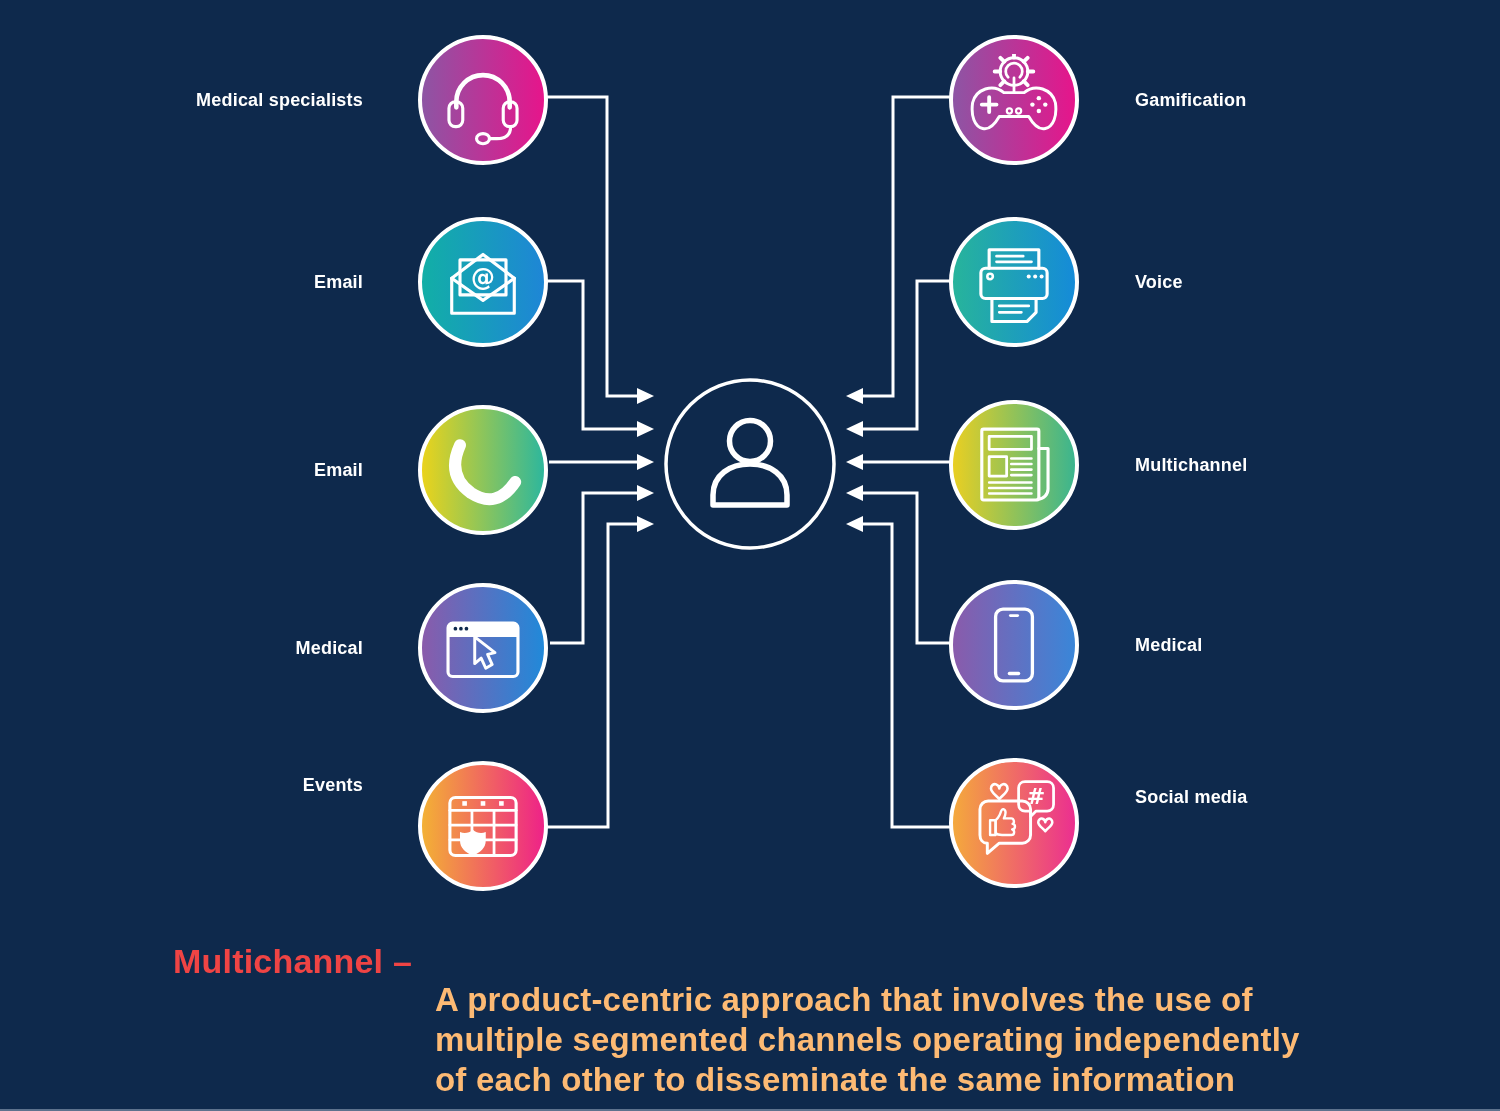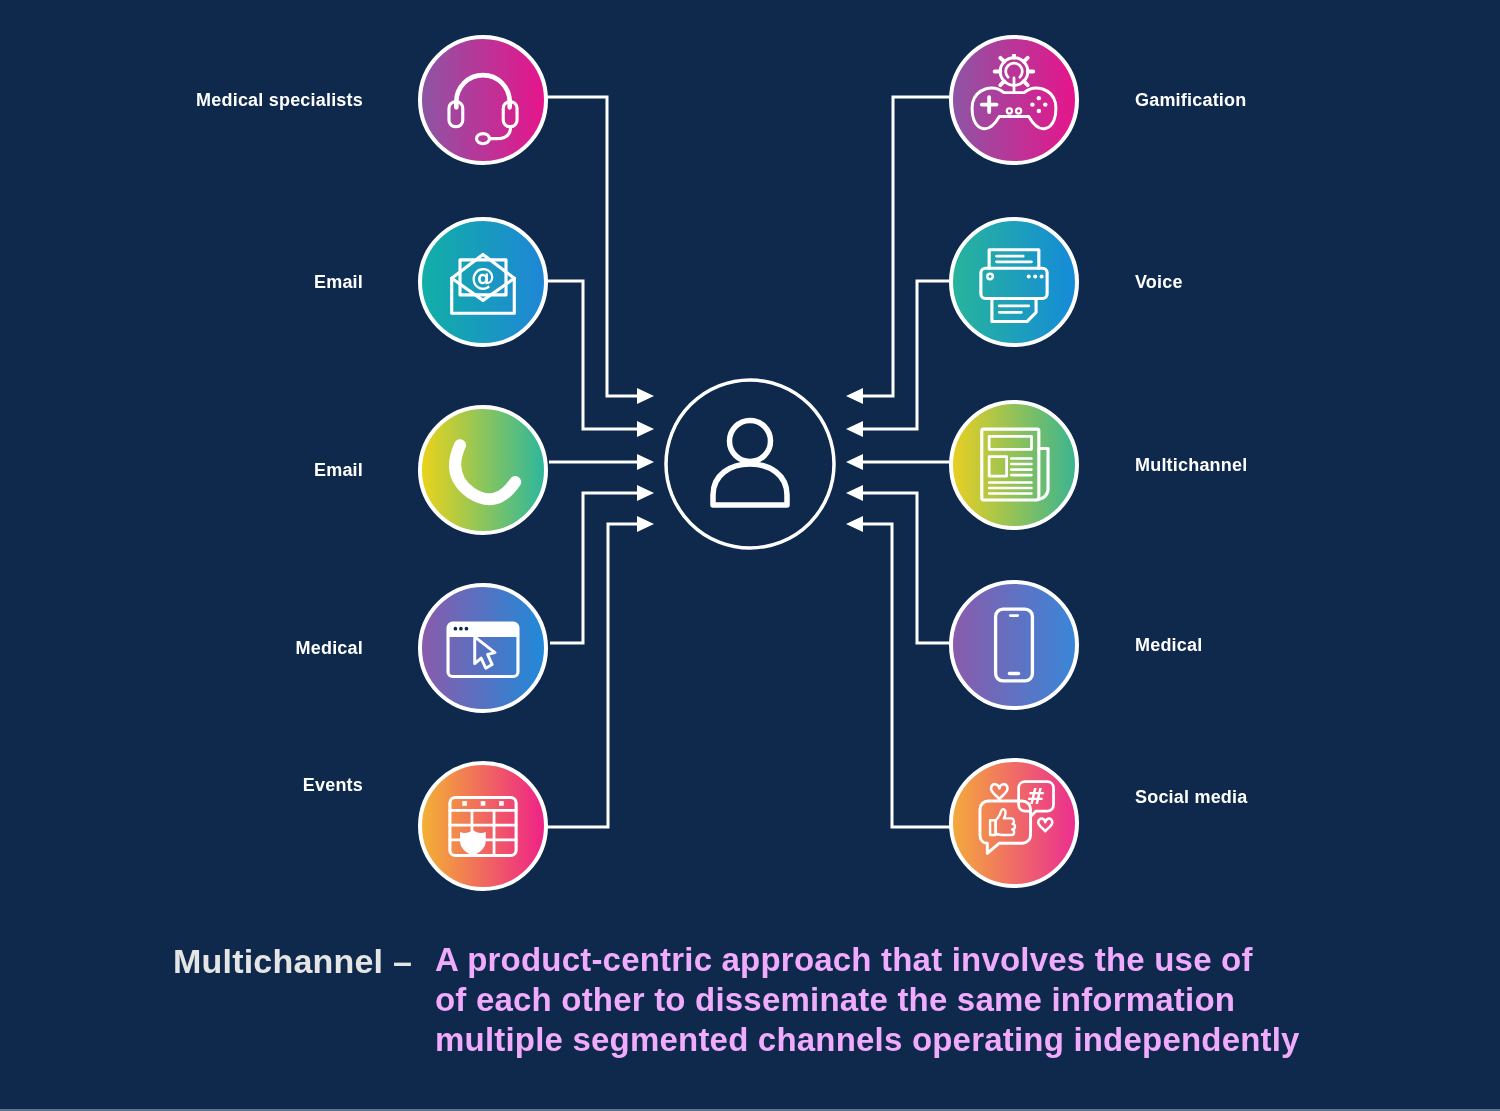--- a/index.html
+++ b/index.html
@@ -18,21 +18,21 @@
     position:absolute;color:#fff;font-weight:bold;font-size:18px;
     line-height:32px;letter-spacing:.2px;white-space:nowrap;
   }
   .chan-label.lft{right:1137px;text-align:right;}
   .chan-label.rgt{left:1135px;text-align:right;}
   .term{
     position:absolute;top:942px;right:1088px;font-size:34px;font-weight:bold;
     white-space:nowrap;letter-spacing:.2px;
   }
   .definition{
-    position:absolute;top:940px;left:435px;color:#f0abfc;font-size:33px;
+    position:absolute;top:980px;left:435px;color:#fdba74;font-size:33px;
     font-weight:bold;line-height:40px;letter-spacing:.2px;white-space:nowrap;
   }
   .bottom-line{
     position:absolute;left:0;bottom:0;width:100%;height:2px;
     background:rgba(158,174,195,.55);
   }
   svg{display:block;}
 </style>
 </head>
 <body>
@@ -206,21 +206,21 @@
         <path d="M -26,-3 H -20 V 13 H -26 Z" stroke-width="2.6"></path>
         <path d="M -20,11 C -18,13 -16,13 -13,13 H -3 C 1,13 1,8 -2,7 C 2,6.5 2,1.5 -1.5,1 C 1,0 0,-5 -3,-5 H -11 C -9,-9 -8,-14 -11.5,-15 C -14,-15.5 -14,-12 -15.5,-9 C -17,-6 -18.5,-4 -20,-3 Z" stroke-width="2.6"></path>
         <path d="M 12,-45 H 36 C 40,-45 43,-42 43,-38 V -20 C 43,-16 40,-13 36,-13 H 24 L 18,-7 V -13 H 12 C 8,-13 5,-16 5,-20 V -38 C 5,-42 8,-45 12,-45 Z" stroke-width="3"></path>
         <path transform="translate(-16,-33)" stroke-width="2.8" d="M 0,7 C -3,3 -9,0 -9,-4.5 C -9,-8 -6,-10 -3.5,-9 C -1.5,-8.2 0,-6.5 0,-4.5 C 0,-6.5 1.5,-8.2 3.5,-9 C 6,-10 9,-8 9,-4.5 C 9,0 3,3 0,7 Z"></path>
         <path transform="translate(34,3) scale(0.85)" stroke-width="3.2" d="M 0,7 C -3,3 -9,0 -9,-4.5 C -9,-8 -6,-10 -3.5,-9 C -1.5,-8.2 0,-6.5 0,-4.5 C 0,-6.5 1.5,-8.2 3.5,-9 C 6,-10 9,-8 9,-4.5 C 9,0 3,3 0,7 Z"></path>
       </g>
       <text x="24" y="-21" font-size="24" font-weight="bold" text-anchor="middle" fill="#fff" font-family="'DejaVu Sans',sans-serif">#</text>
     </svg>
   </div>
 
-  <div class="term" style="color: #e5e5e5;">Multichannel –</div>
+  <div class="term" style="color: #ef4444;">Multichannel –</div>
   <div class="definition">
     <div>A product-centric approach that involves the use of</div>
+    <div>multiple segmented channels operating independently</div>
     <div>of each other to disseminate the same information</div>
-    <div>multiple segmented channels operating independently</div>
   </div>
 
   <div class="bottom-line"></div>
 </div>
 
 </body></html>

